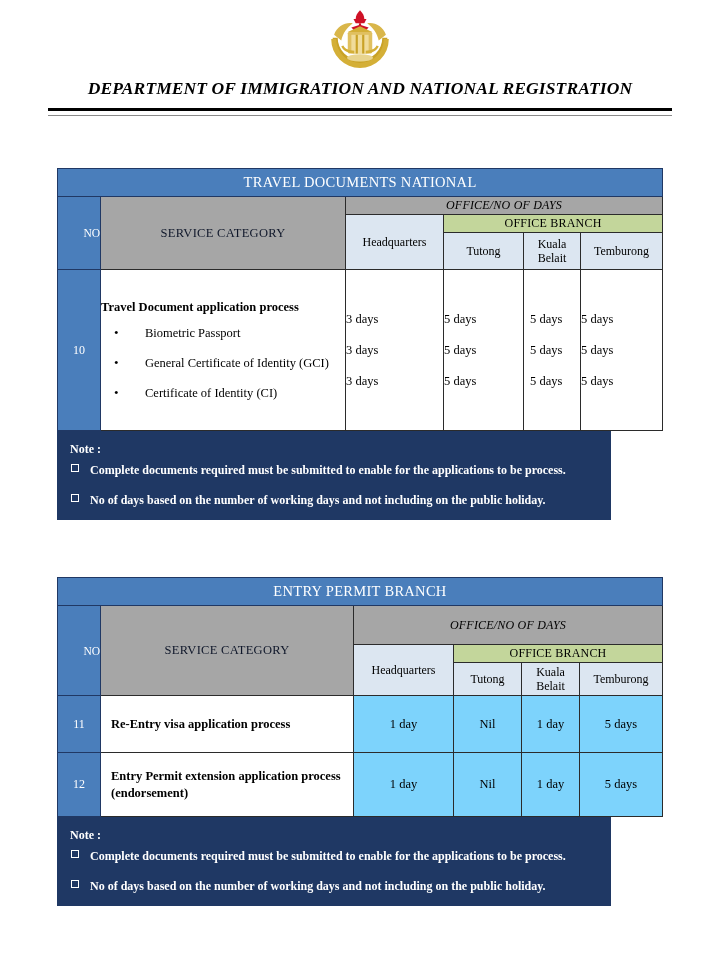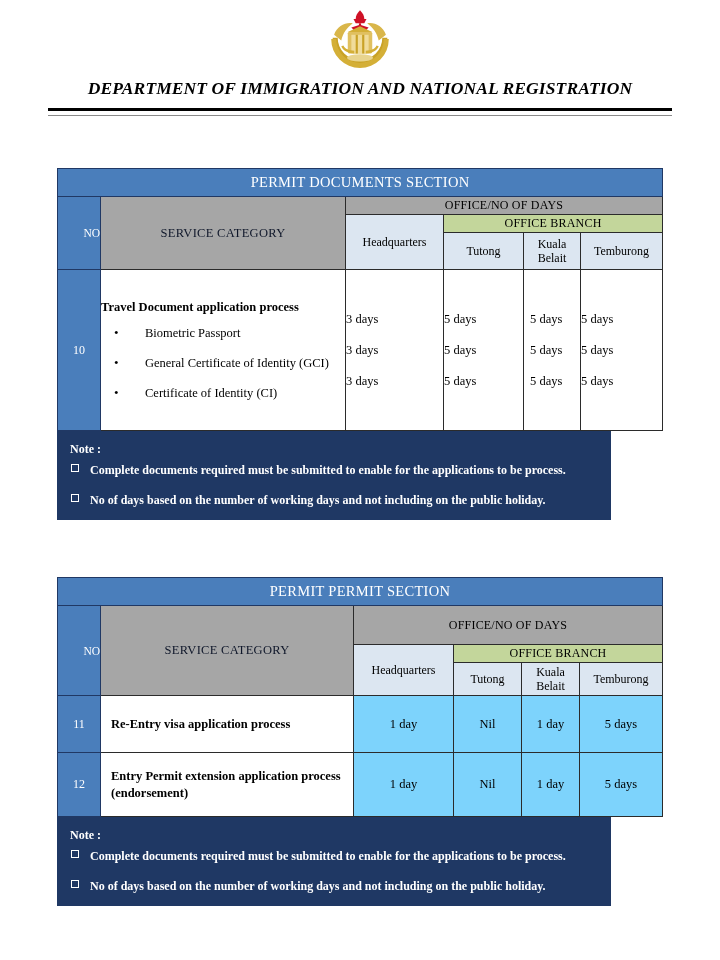--- a/index.html
+++ b/index.html
@@ -98,20 +98,21 @@
     letter-spacing: 0.3px;
   }
   .office-head {
     background: #a6a6a6;
     color: #000000;
     font-weight: bold;
     font-size: 12px;
     text-align: center;
     height: 17px;
     letter-spacing: 0.2px;
+    font-style: italic;
   }
   .branch-head {
     background: #c3d69b;
     color: #000000;
     font-weight: bold;
     font-size: 12px;
     text-align: center;
     height: 17px;
     letter-spacing: 0.2px;
   }
@@ -261,21 +262,21 @@
       <colgroup>
         <col style="width:43px">
           <col style="width:245px">
           <col style="width:98px">
         <col style="width:80px">
           <col style="width:57px">
           <col style="width:82px">
       </colgroup>
       <tbody>
           <tr>
-        <td class="sec-title" colspan="6">PERMIT DOCUMENTS SECTION</td>
+        <td class="sec-title" colspan="6">TRAVEL DOCUMENTS NATIONAL</td>
       </tr>
       <tr>
         <td class="no-head" rowspan="3">NO</td>
         <td class="cat-head" rowspan="3">SERVICE CATEGORY</td>
         <td class="office-head" colspan="4">OFFICE/NO OF DAYS</td>
       </tr>
       <tr>
         <td class="hq-head" rowspan="2">Headquarters</td>
         <td class="branch-head" colspan="3">OFFICE BRANCH</td>
       </tr>
@@ -336,21 +337,21 @@
       <colgroup>
         <col style="width:43px">
           <col style="width:253px">
           <col style="width:100px">
         <col style="width:68px">
           <col style="width:58px">
           <col style="width:83px">
       </colgroup>
       <tbody>
           <tr>
-        <td class="sec-title" colspan="6">PERMIT PERMIT SECTION</td>
+        <td class="sec-title" colspan="6">ENTRY PERMIT BRANCH</td>
       </tr>
       <tr>
         <td class="no-head" rowspan="3">NO</td>
         <td class="cat-head" rowspan="3">SERVICE CATEGORY</td>
         <td class="office-head" colspan="4" style="height:38px">OFFICE/NO OF DAYS</td>
       </tr>
       <tr>
         <td class="hq-head" rowspan="2">Headquarters</td>
         <td class="branch-head" colspan="3">OFFICE BRANCH</td>
       </tr>

